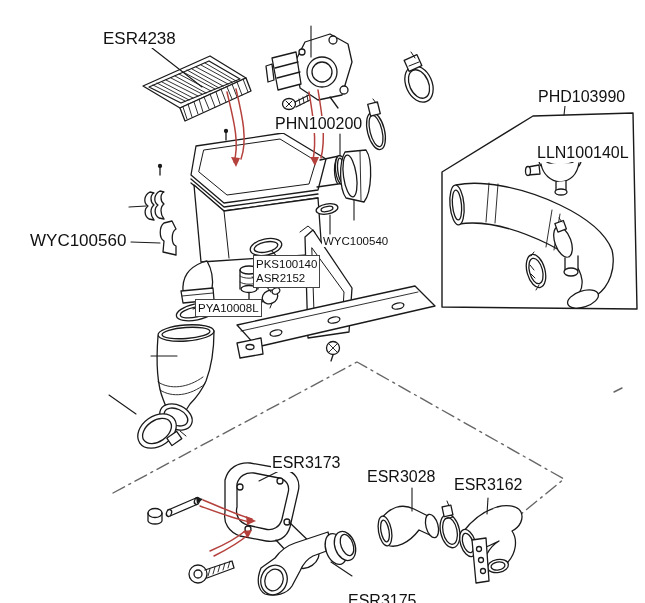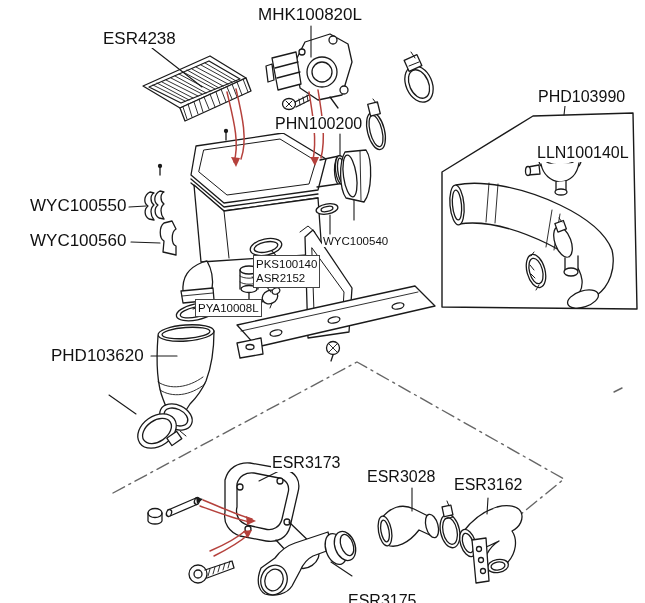--- a/index.html
+++ b/index.html
@@ -290,35 +290,32 @@
       <path d="M151,356 L177,356"></path>
       <path d="M109,395 L136,414"></path>
       <path d="M281,470 L259,481"></path>
       <path d="M412,488 L412,511"></path>
       <path d="M488,498 L487,514"></path>
       <path d="M352,576 L331,562"></path>
     </g>
   </svg>
 
   <div class="lbl big" style="left:102px;top:30px;">ESR4238</div>
-  <div class="lbl big" style="left:257px;top:6px;">MHK100820L</div>
   <div class="lbl med" style="left:274px;top:116px;">PHN100200</div>
   <div class="lbl med" style="left:537px;top:89px;">PHD103990</div>
   <div class="lbl med" style="left:536px;top:145px;">LLN100140L</div>
-  <div class="lbl big" style="left:29px;top:197px;">WYC100550</div>
   <div class="lbl big" style="left:29px;top:232px;">WYC100560</div>
   <div class="lbl small" style="left:322px;top:235px;">WYC100540</div>
 
   <div class="lbl-box" style="left:253px;top:255px;">
     <span>PKS100140</span>
     <span>ASR2152</span>
   </div>
   <div class="lbl-box" style="left:195px;top:299px;">
     <span>PYA10008L</span>
   </div>
 
-  <div class="lbl big" style="left:50px;top:347px;">PHD103620</div>
   <div class="lbl med" style="left:271px;top:455px;">ESR3173</div>
   <div class="lbl med" style="left:366px;top:469px;">ESR3028</div>
   <div class="lbl med" style="left:453px;top:477px;">ESR3162</div>
   <div class="lbl med" style="left:347px;top:573px;margin-top:20px;">ESR3175</div>
 
 </div>
 
 </body></html>

